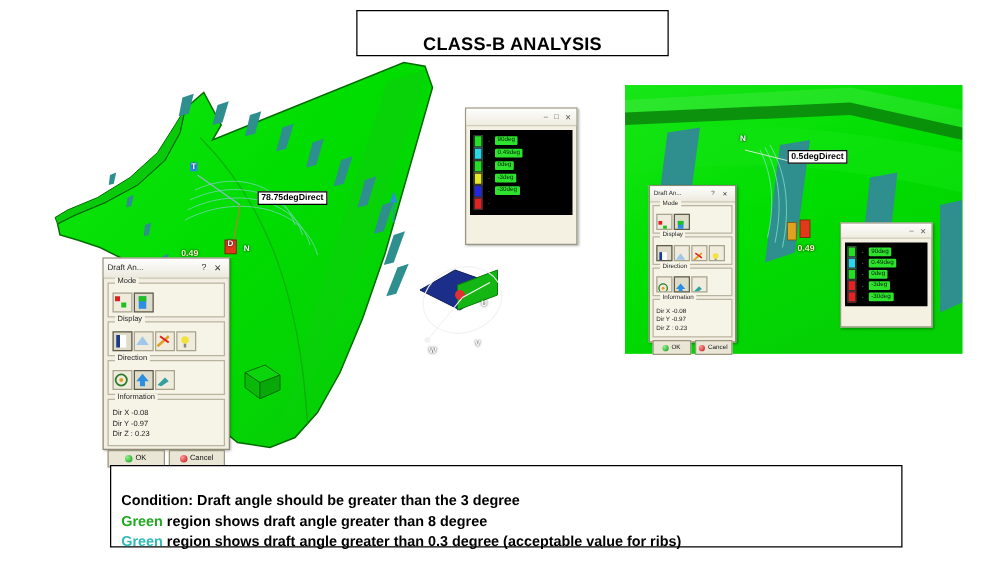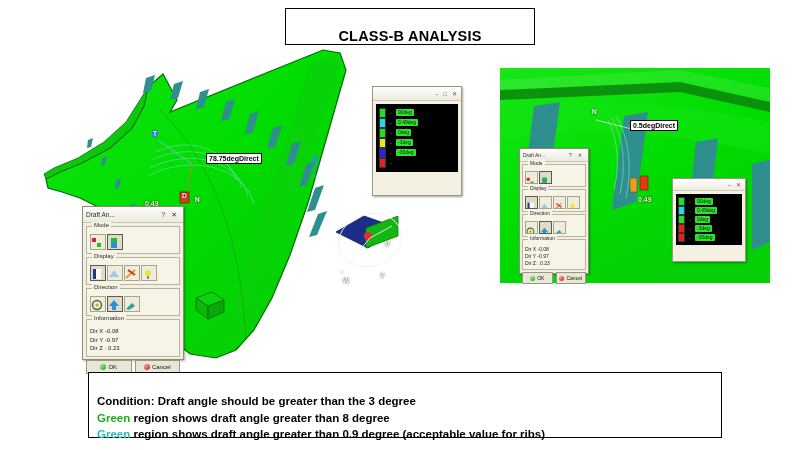--- a/index.html
+++ b/index.html
@@ -528,17 +528,17 @@
 
     </div>
   </div>
 
   <div class="caption">
     <div class="cap-line">Condition: Draft angle should be greater than the 3 degree</div>
     <div class="cap-line">
       <span class="cw-green">Green</span><span> region shows draft angle greater than 8 degree</span>
     </div>
     <div class="cap-line">
-      <span class="cw-cyan">Green</span><span> region shows draft angle greater than 0.9 degree (acceptable value for ribs)</span>
+      <span class="cw-cyan">Green</span><span> region shows draft angle greater than 0.3 degree (acceptable value for ribs)</span>
     </div>
   </div>
 
 </div>
 
 </body></html>

